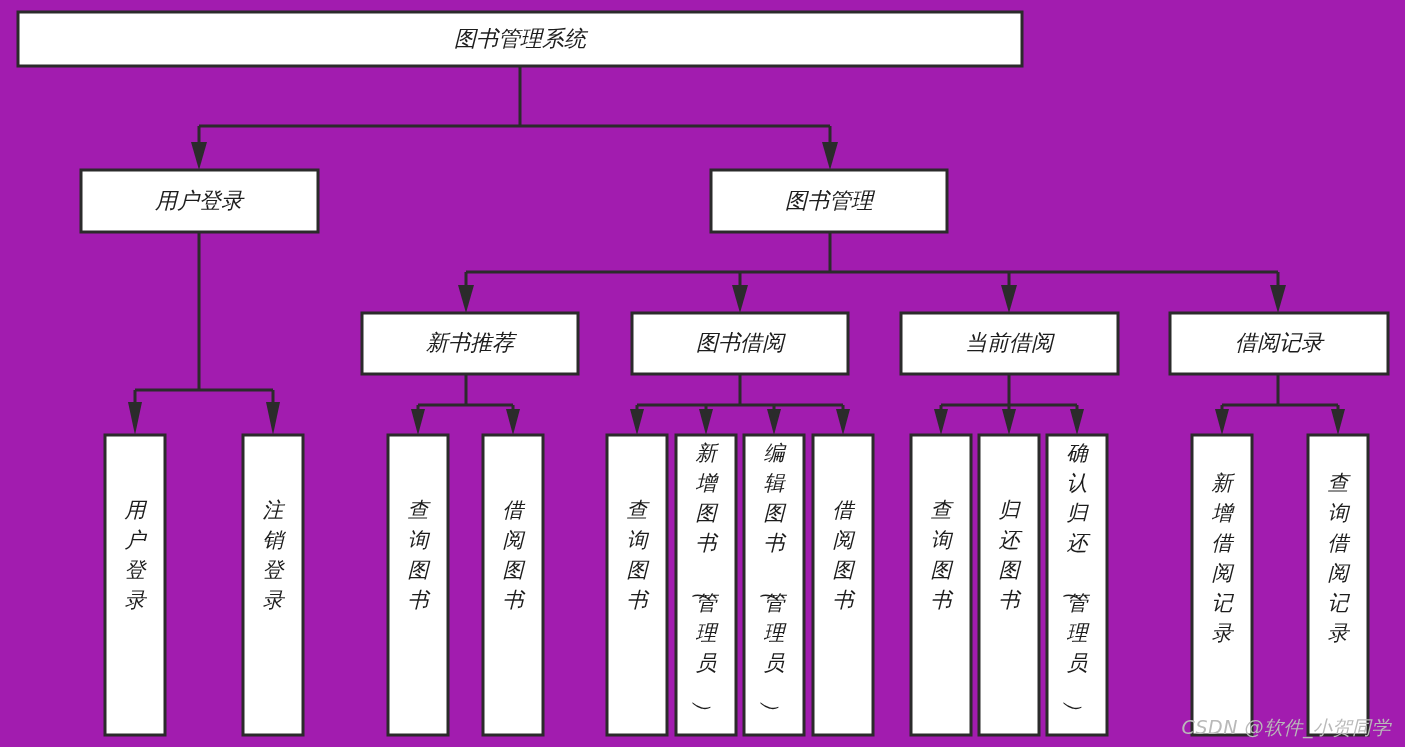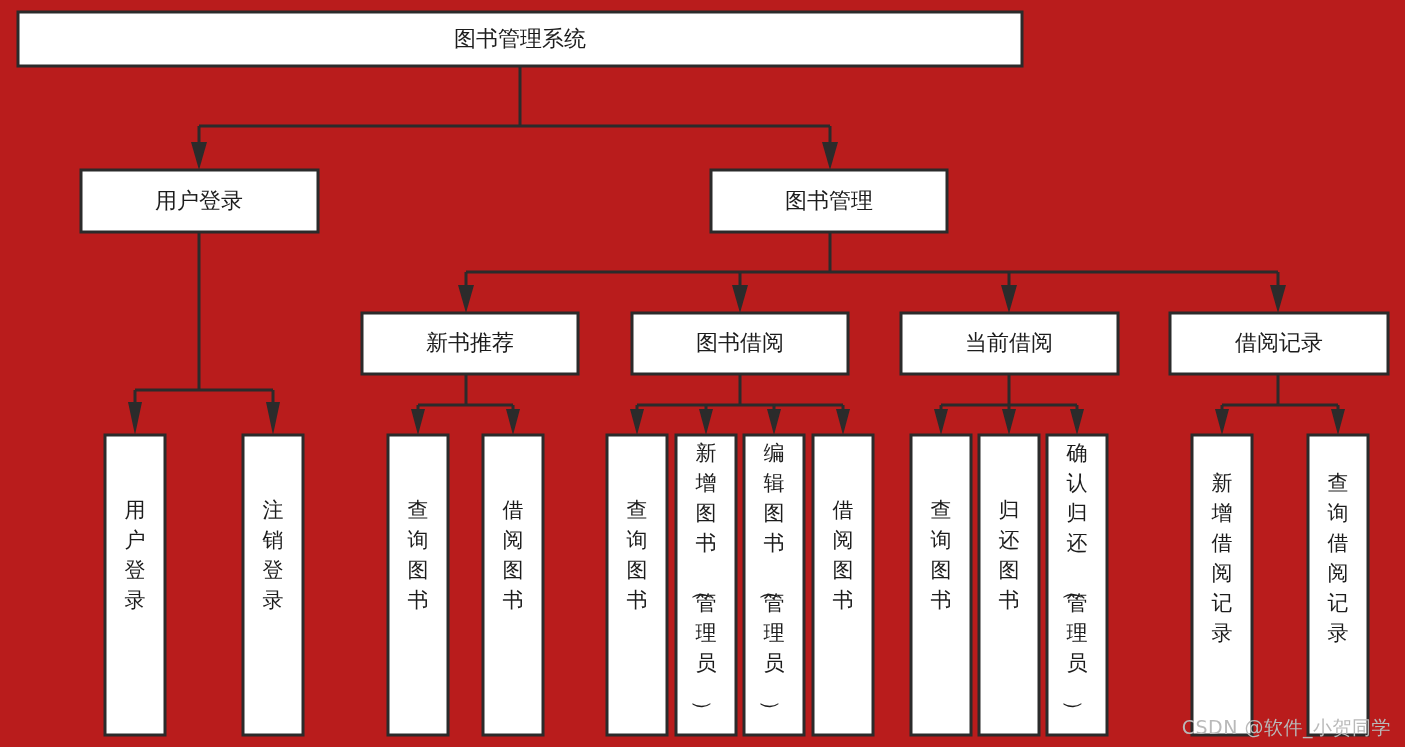--- a/index.html
+++ b/index.html
@@ -8,22 +8,23 @@
     padding: 0;
     background: #ffffff;
   }
   body {
     font-family: "DejaVu Sans", "Liberation Sans", sans-serif;
   }
   #diagram-root {
     position: relative;
     width: 1405px;
     height: 747px;
-    background: #b91c1c;
+    background: #a21caf;
     overflow: hidden;
+    font-style: italic;
   }
   svg.chart-canvas {
     position: absolute;
     top: 0;
     left: 0;
     width: 1405px;
     height: 747px;
     display: block;
   }
   .node-box {

